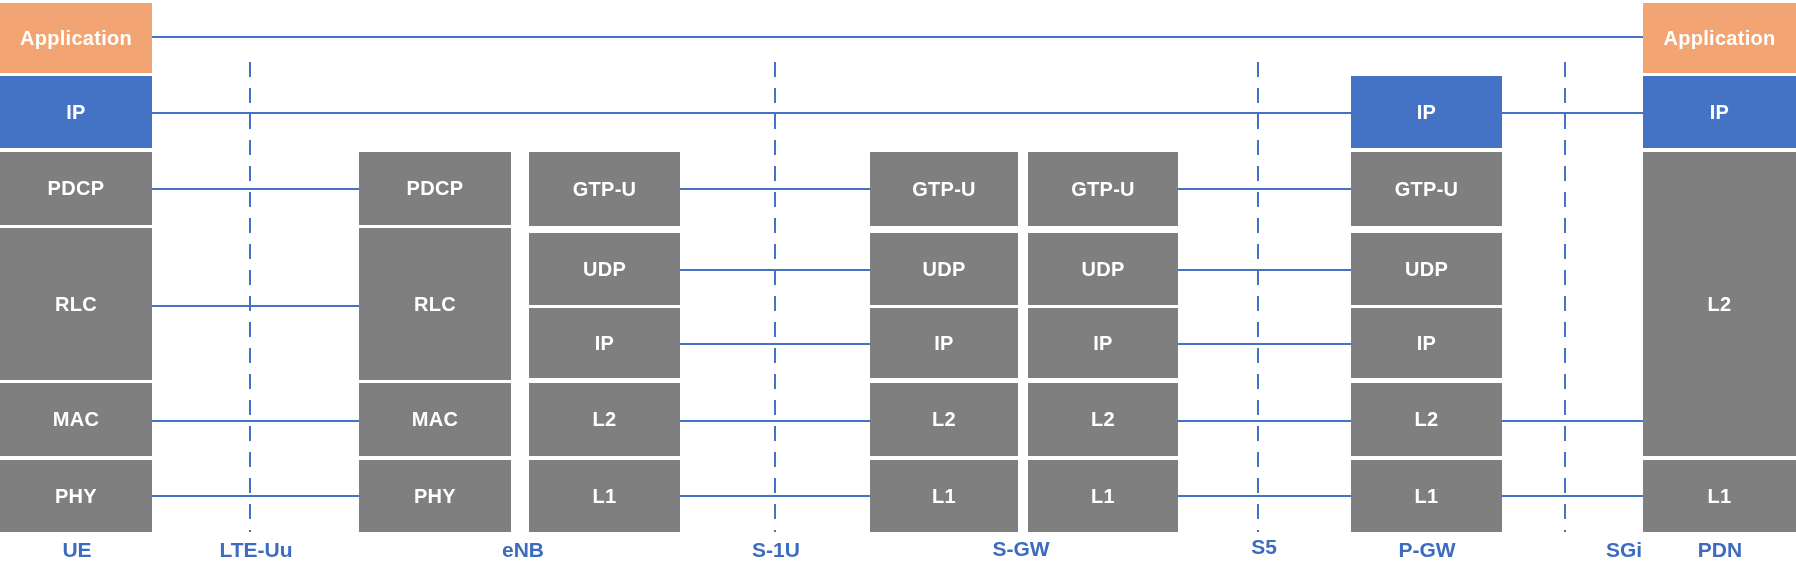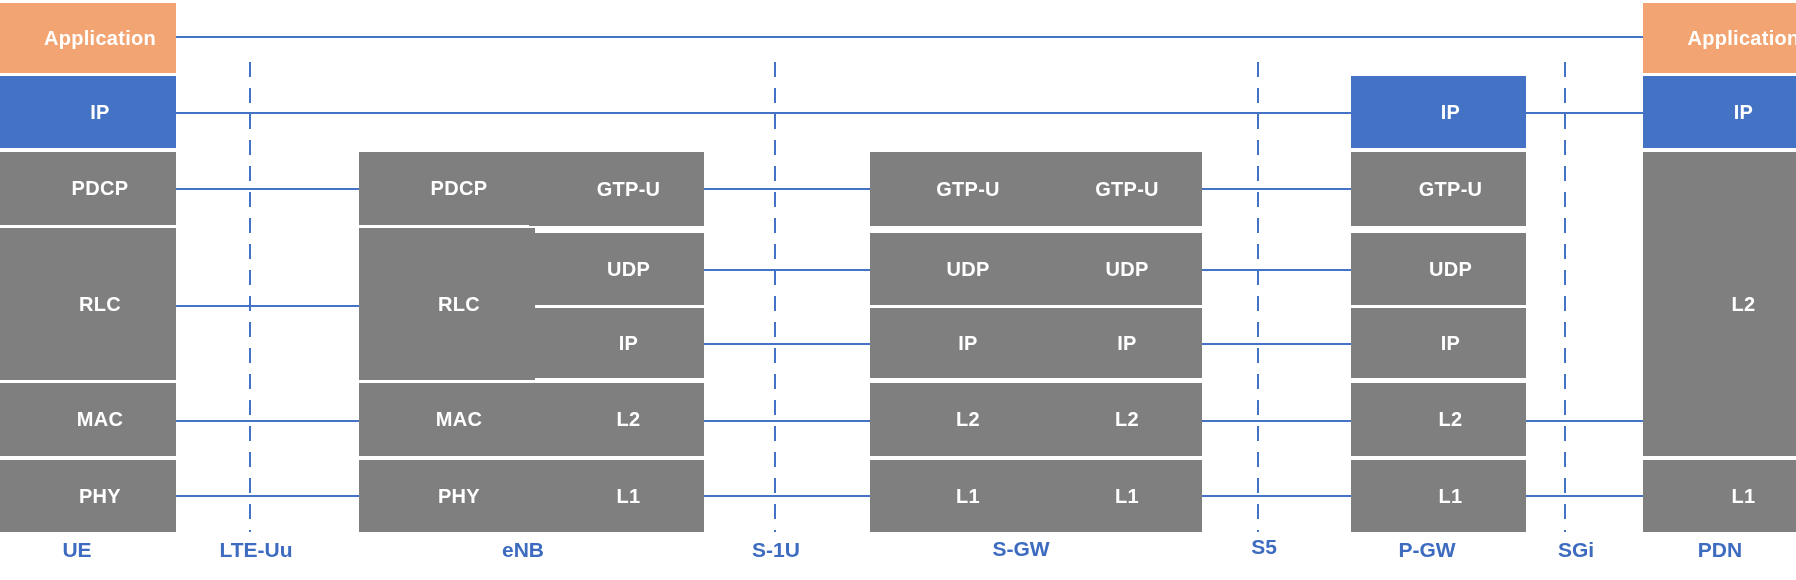--- a/index.html
+++ b/index.html
@@ -2,21 +2,21 @@
 <html><head>
 <meta charset="utf-8">
 <style>
   html,body{margin:0;padding:0;background:#ffffff;}
   #canvas{
     position:relative;width:1796px;height:580px;background:#ffffff;overflow:hidden;
     font-family:"Liberation Sans",sans-serif;
   }
   .box{
     position:absolute;z-index:2;display:flex;align-items:center;justify-content:center;
-    background:#7f7f7f;color:#ffffff;font-weight:bold;font-size:20px;letter-spacing:.3px;padding-left:24px;
+    background:#7f7f7f;color:#ffffff;font-weight:bold;font-size:20px;letter-spacing:.3px;
   }
   .box.blue{background:#4472c4;}
   .box.orange{background:#f2a572;}
   .hline{position:absolute;z-index:1;height:2px;background:#4472c4;}
   .vdash{
     position:absolute;z-index:1;width:2px;top:62px;height:470px;
     background:repeating-linear-gradient(to bottom,#4472c4 0 15px,transparent 15px 26px);
   }
   .nlabel{
     position:absolute;z-index:3;top:538px;transform:translateX(-50%);
@@ -100,16 +100,16 @@
   <div class="box" style="left:1643px;top:152px;width:153px;height:304px;">L2</div>
   <div class="box" style="left:1643px;top:460px;width:153px;height:72px;">L1</div>
 
   <div class="nlabel" style="left:77px;text-align:center;">UE</div>
   <div class="nlabel" style="left:256px;">LTE-Uu</div>
   <div class="nlabel" style="left:523px;">eNB</div>
   <div class="nlabel" style="left:776px;">S-1U</div>
   <div class="nlabel" style="left:1021px;top:537px;">S-GW</div>
   <div class="nlabel" style="left:1264px;top:535px;">S5</div>
   <div class="nlabel" style="left:1427px;">P-GW</div>
-  <div class="nlabel" style="left:1576px;">SGi</div>
+  <div class="nlabel" style="left:1624px;">SGi</div>
   <div class="nlabel" style="left:1720px;">PDN</div>
 
 </div>
 
 </body></html>

